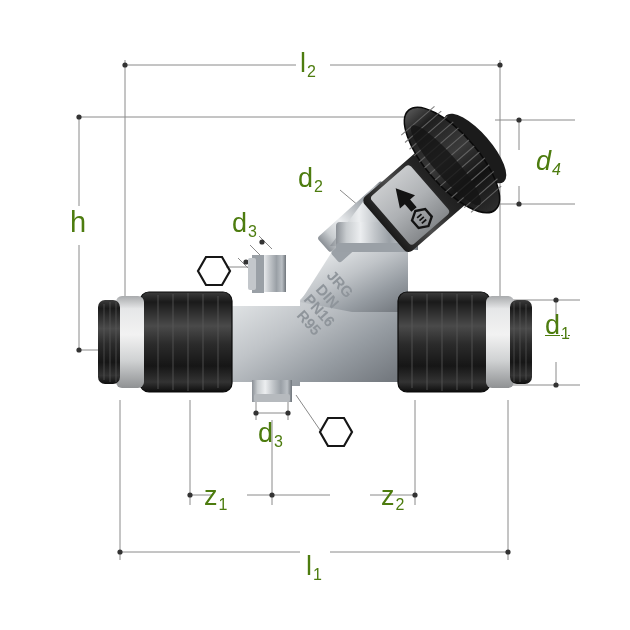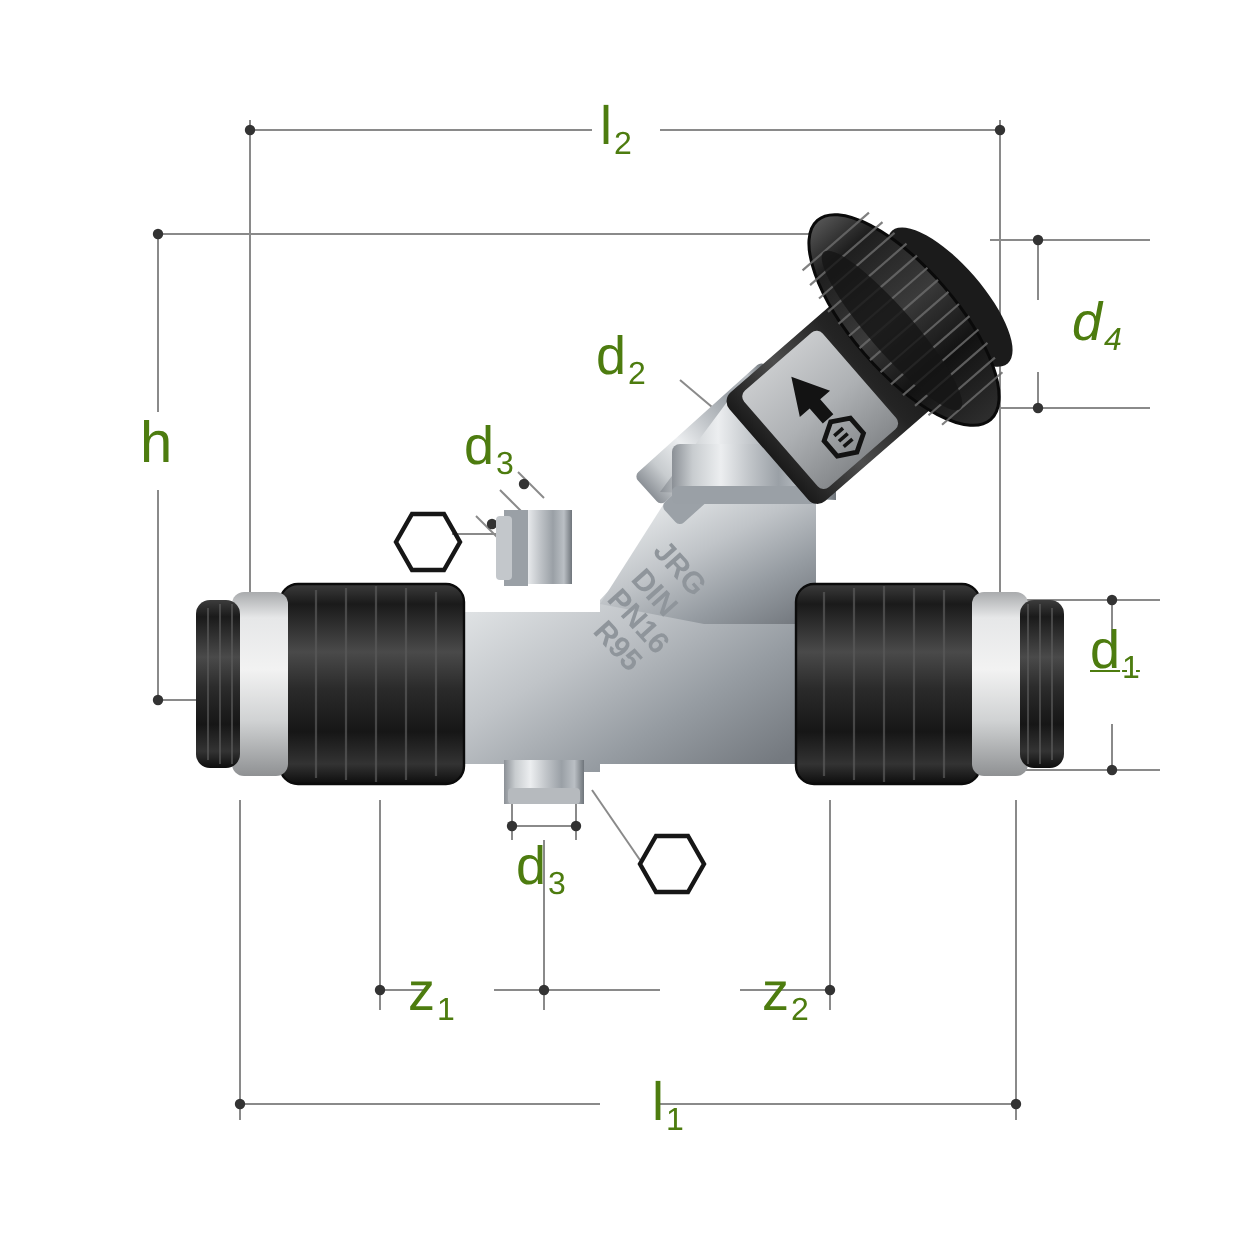--- a/index.html
+++ b/index.html
@@ -331,17 +331,17 @@
   </div>
 
   <div class="dimlabel" style="left:204px; top:483px;">
     <span class="base">z</span><span class="sub">1</span>
   </div>
 
   <div class="dimlabel" style="left:337px; top:483px;margin-left:44px;">
     <span class="base">z</span><span class="sub">2</span>
   </div>
 
-  <div class="dimlabel" style="left:306px; top:538px;margin-left:20px;">
+  <div class="dimlabel" style="left:306px; top:553px;">
     <span class="base">l</span><span class="sub">1</span>
   </div>
 
 </div>
 
 </body></html>

